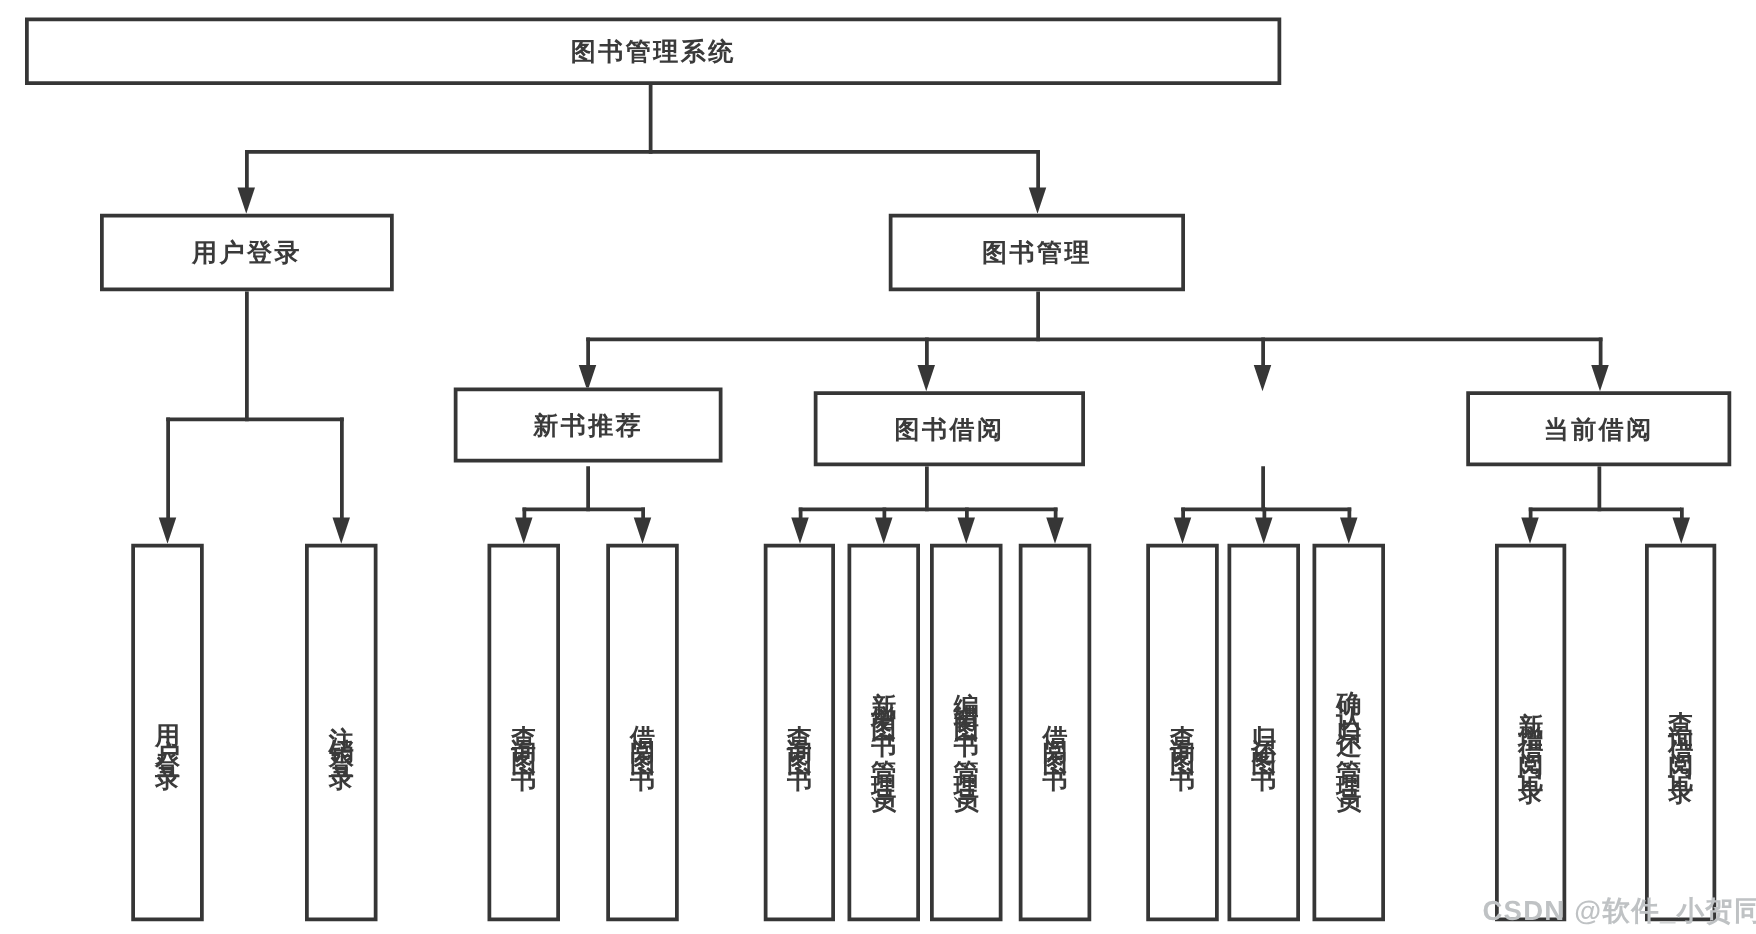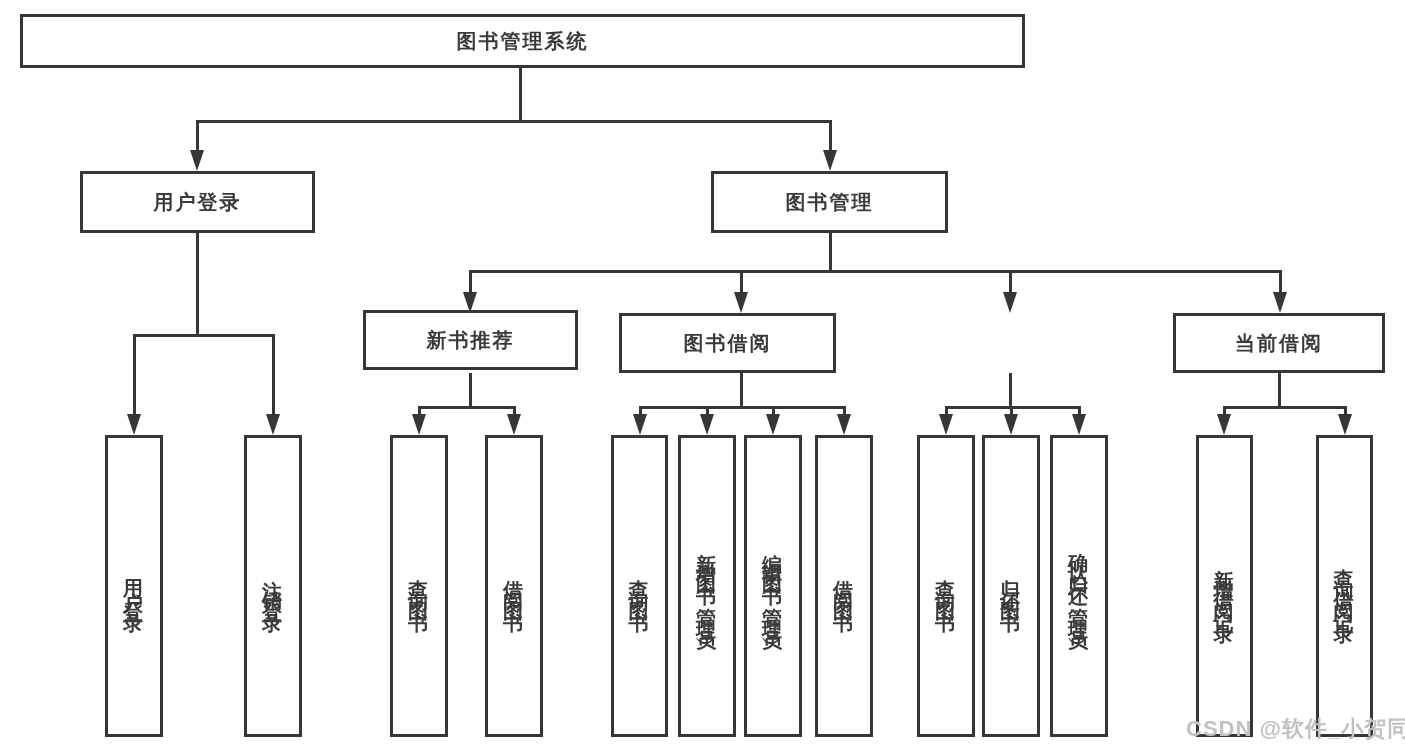--- a/index.html
+++ b/index.html
@@ -91,21 +91,21 @@
   <div class="vline" style="left:740px; top:270px; height:24px;"></div>
   <div class="arrow" style="left:734px; top:292px;"></div>
   <div class="vline" style="left:1009px; top:270px; height:24px;"></div>
   <div class="arrow" style="left:1003px; top:292px;"></div>
   <div class="vline" style="left:1279px; top:270px; height:24px;"></div>
   <div class="arrow" style="left:1273px; top:292px;"></div>
 
   <div class="box" style="left:363px; top:310px; width:215px; height:60px;">
     <span>新书推荐</span>
   </div>
-  <div class="box" style="left:619px; top:313px; width:217px; height:60px;">
+  <div class="box" style="left:651px; top:313px; width:217px; height:60px;">
     <span>图书借阅</span>
   </div>
   <div class="box" style="left:1173px; top:313px; width:212px; height:60px;">
     <span>当前借阅</span>
   </div>
 
   <div class="vline" style="left:469px; top:373px; height:36px;"></div>
   <div class="hline" style="left:418px; top:406px; width:98px;"></div>
   <div class="vline" style="left:418px; top:406px; height:12px;"></div>
   <div class="arrow" style="left:412px; top:414px;"></div>

